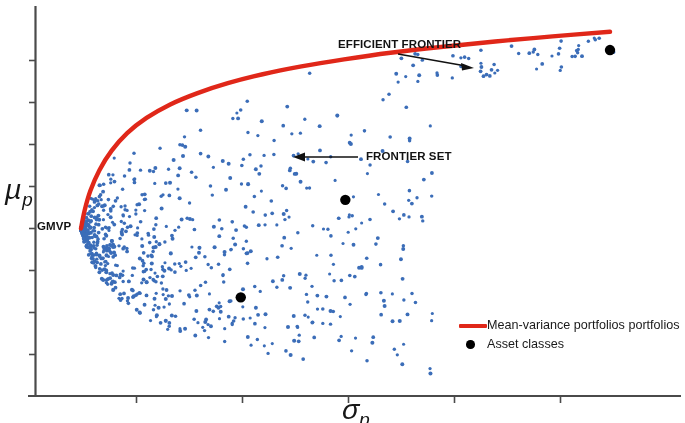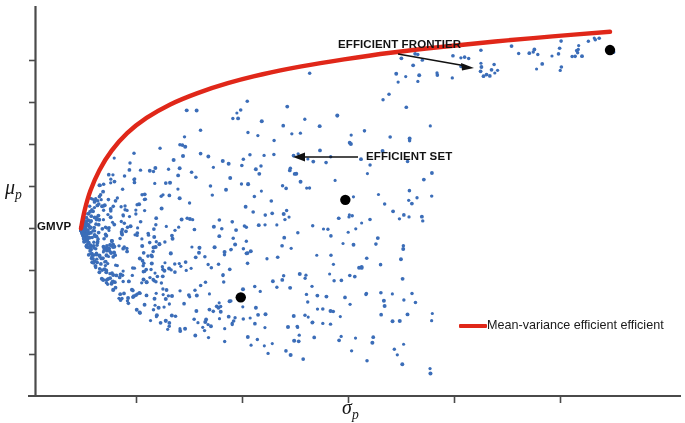--- a/index.html
+++ b/index.html
@@ -21,23 +21,23 @@
   #chart-svg {
     position: absolute;
     left: 0;
     top: 0;
     width: 685px;
     height: 423px;
     display: block;
   }
   .axis-title {
     position: absolute;
-    font-family: Liberation Serif, serif;
+    font-family: Liberation Mono, monospace;
     font-style: italic;
-    font-size: 20px;
+    font-size: 28px;
     color: #171717;
     white-space: nowrap;
     user-select: none;
   }
   .axis-title sub {
     font-size: 0.68em;
     font-style: italic;
   }
   #y-axis-title {
     left: 5px;
@@ -1030,26 +1030,32 @@
       </g>
     </g>
   </svg>
 
   <div class="axis-title" id="y-axis-title"><span>μ</span><sub>p</sub></div>
 
   <div class="axis-title" id="x-axis-title"><span>σ</span><sub>p</sub></div>
 
   <div class="annot-label" id="label-efficient-frontier">EFFICIENT FRONTIER</div>
 
-  <div class="annot-label" id="label-feasible-set">EFFICIENT SET</div>
+  <div class="annot-label" id="label-feasible-set">FRONTIER SET</div>
 
   <div class="annot-label" id="label-gmvp">GMVP</div>
 
   <div class="legend">
     <div class="legend-row">
       <span class="legend-marker">
         <span class="line-red"></span>
       </span>
-      <span class="legend-text">Mean-variance efficient efficient</span>
+      <span class="legend-text">Mean-variance portfolios portfolios</span>
+    </div>
+    <div class="legend-row">
+      <span class="legend-marker">
+        <span class="dot-large"></span>
+      </span>
+      <span class="legend-text">Asset classes</span>
     </div>
   </div>
 
 </div>
 
 </body></html>

